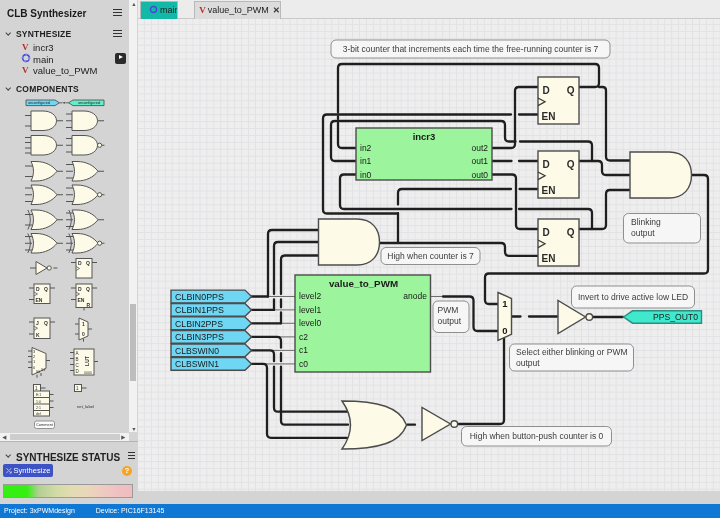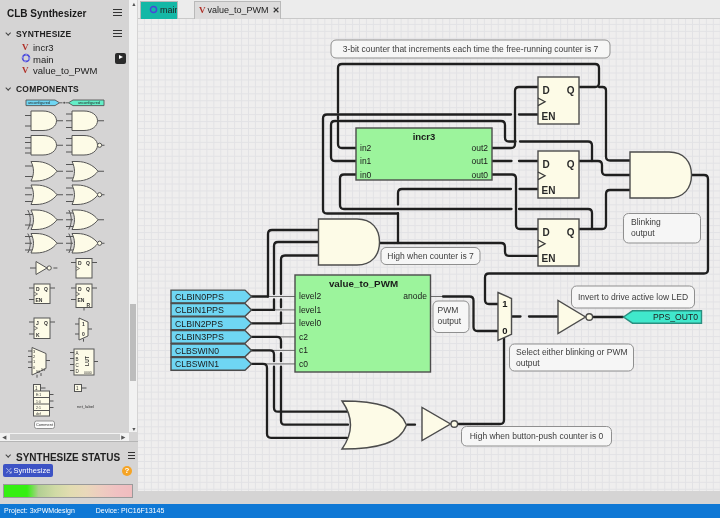--- a/index.html
+++ b/index.html
@@ -23,21 +23,21 @@
 
 #synthdiv { position:absolute; left:0; top:441px; width:138px; height:1px; background:#b5b5b5; }
 #synthbtn { position:absolute; left:3px; top:464px; width:50px; height:13px; white-space:nowrap; overflow:hidden; background:#3d53c5; border-radius:2px; color:#fff; font-size:7.5px; line-height:13px; }
 #synthbtn .ic { margin-left:3px; margin-right:2px; font-size:7px; }
 #qcirc { position:absolute; left:122px; top:466px; width:10px; height:10px; border-radius:50%; background:#f5a425; color:#fff; font-size:8px; font-weight:bold; text-align:center; line-height:10px; }
 #gradbar { position:absolute; left:3px; top:484px; width:130px; height:14px; border:1px solid #9a9a9a; background:linear-gradient(90deg,#35ef12 0%,#35ef12 18%,#b2cf92 27%,#d0daa5 40%,#e2dcb1 52%,#e9d8ba 64%,#eeccc0 76%,#f0c1c2 88%,#f0bcbf 100%); }
 
 #tabbar { position:absolute; left:138px; top:0; width:582px; height:19px; background:#ececec; border-bottom:1px solid #c9c9c9; }
 .tab { position:absolute; top:1px; height:18px; font-size:9px; color:#222; border:1px solid #b9b9b9; border-bottom:none; line-height:17px; white-space:nowrap; overflow:hidden; }
 #tab1 { left:2px; width:38px; background:#14b8a6; }
-#tab2 { left:56px; width:87px; background:#dddcdc; }
+#tab2 { left:56px; width:87px; background:#dddcdc;text-align:center; }
 .tabx2 { margin-left:4px; }
 .tabx { font-size:8.5px; color:#333; font-weight:bold; }
 
 #canvas { position:absolute; left:138px; top:19px; width:582px; height:472px;
   background-color:#efeeee;
   background-image:linear-gradient(#e2e2e5 1px, transparent 1px),linear-gradient(90deg,#e2e2e5 1px, transparent 1px);
   background-size:6.95px 6.95px; background-position:-1px -2px; }
 #circuit { position:absolute; left:138px; top:19px; }
 
 #problems { position:absolute; left:138px; top:490px; width:582px; height:14px; background:#f0efef; border-top:1px solid #d6d6d6; font-size:9.5px; font-weight:bold; color:#111; line-height:14px; }

